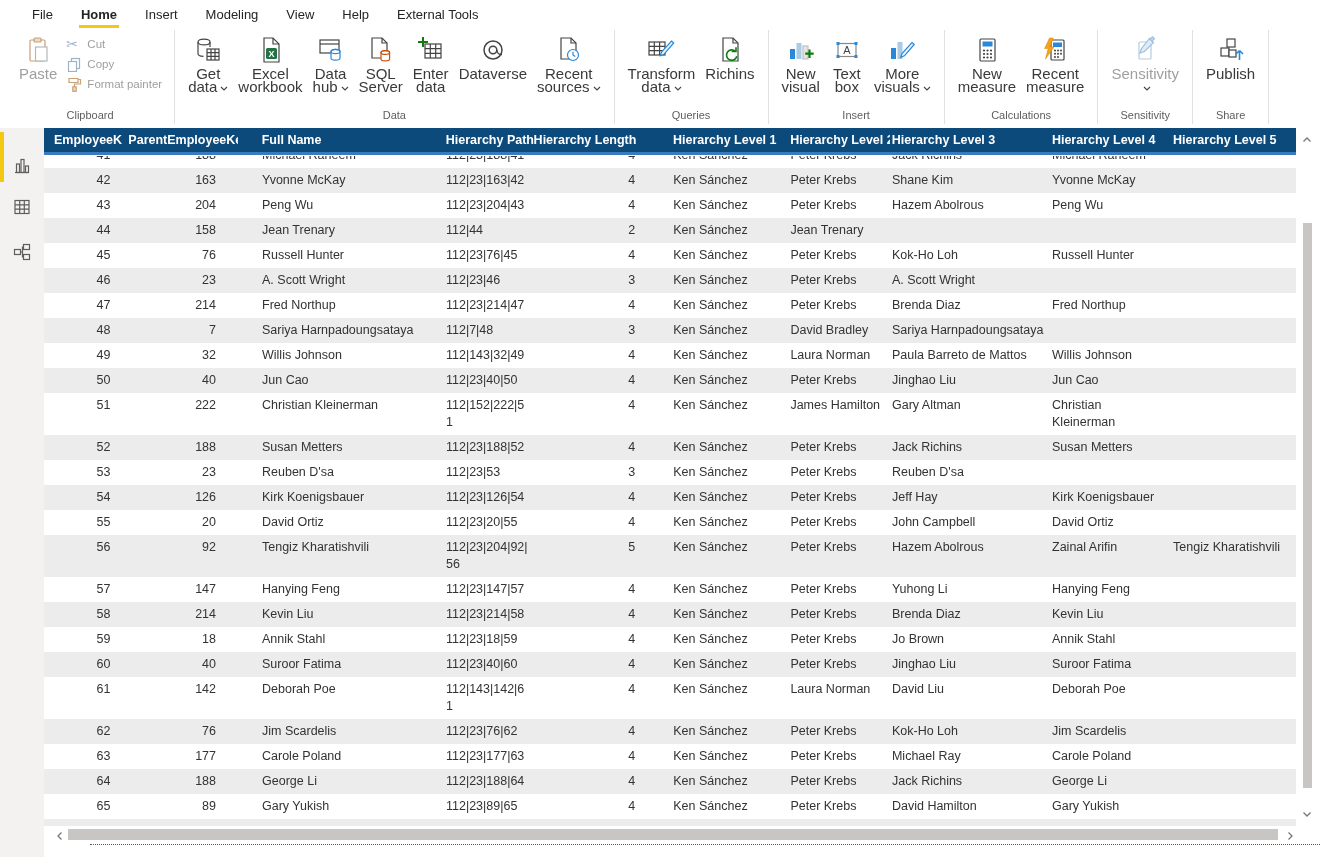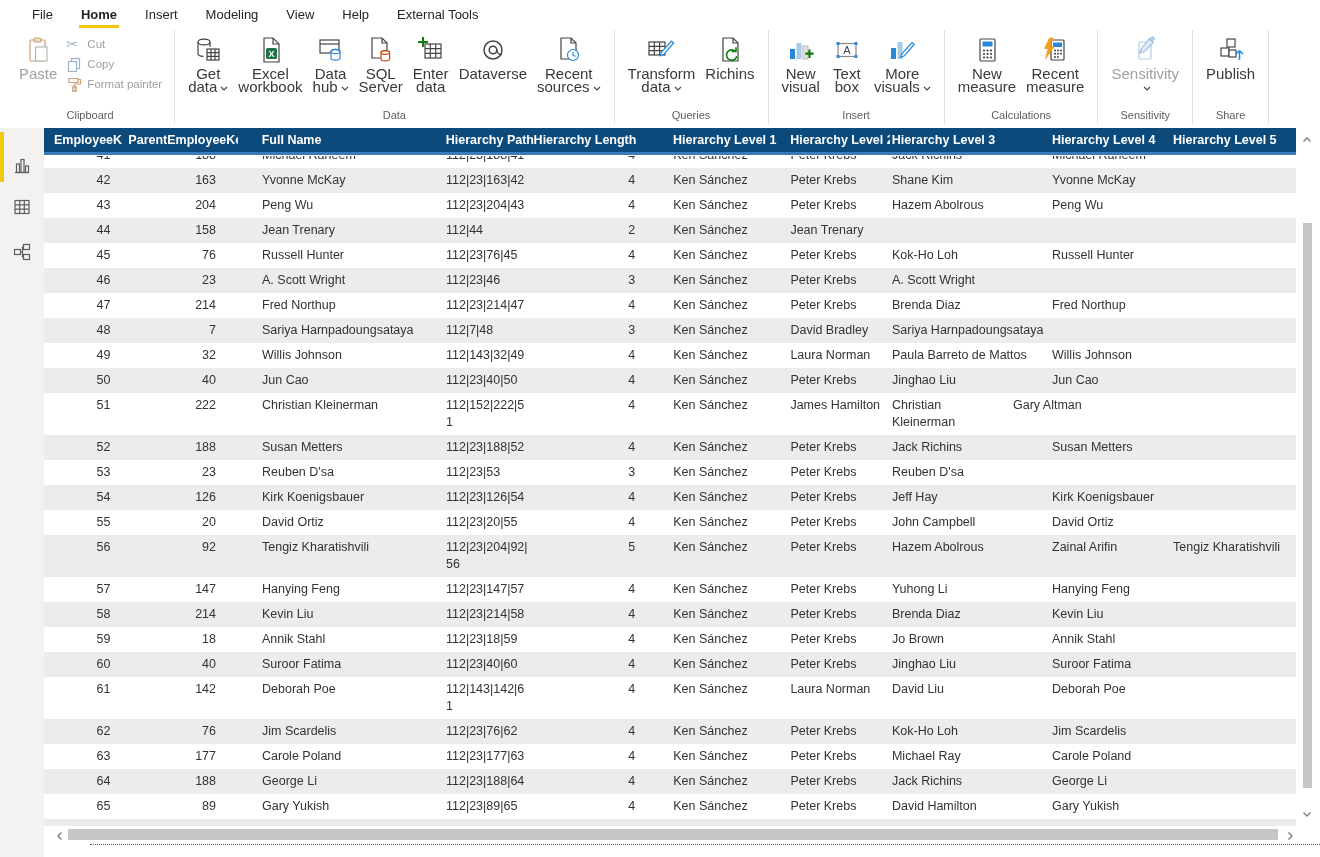--- a/index.html
+++ b/index.html
@@ -524,22 +524,22 @@
         <div class="cell c9"></div>
       </div>
       <div class="trow">
         <div class="cell c0">51</div>
         <div class="cell c1">222</div>
         <div class="cell c2">Christian Kleinerman</div>
         <div class="cell c3">112|152|222|5<br>1</div>
         <div class="cell c4">4</div>
         <div class="cell c5">Ken Sánchez</div>
         <div class="cell c6">James Hamilton</div>
+        <div class="cell c7">Gary Altman</div>
         <div class="cell c8">Christian<br>Kleinerman</div>
-        <div class="cell c7">Gary Altman</div>
         <div class="cell c9"></div>
       </div>
       <div class="trow alt">
         <div class="cell c0">52</div>
         <div class="cell c1">188</div>
         <div class="cell c2">Susan Metters</div>
         <div class="cell c3">112|23|188|52</div>
         <div class="cell c4">4</div>
         <div class="cell c5">Ken Sánchez</div>
         <div class="cell c6">Peter Krebs</div>

